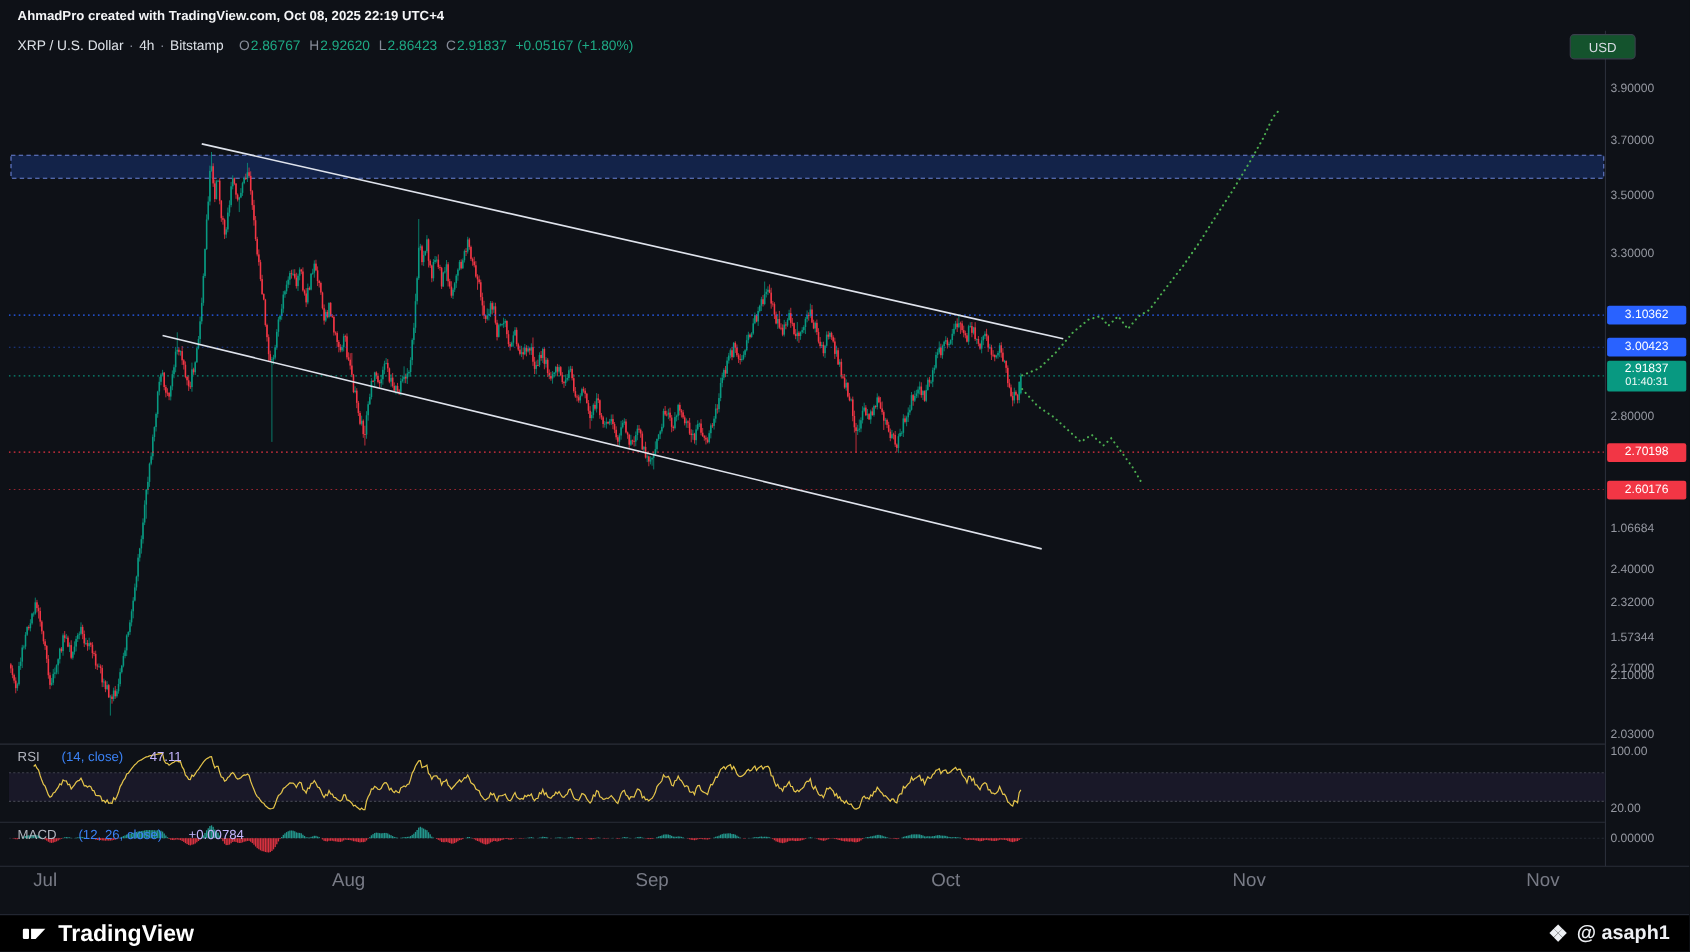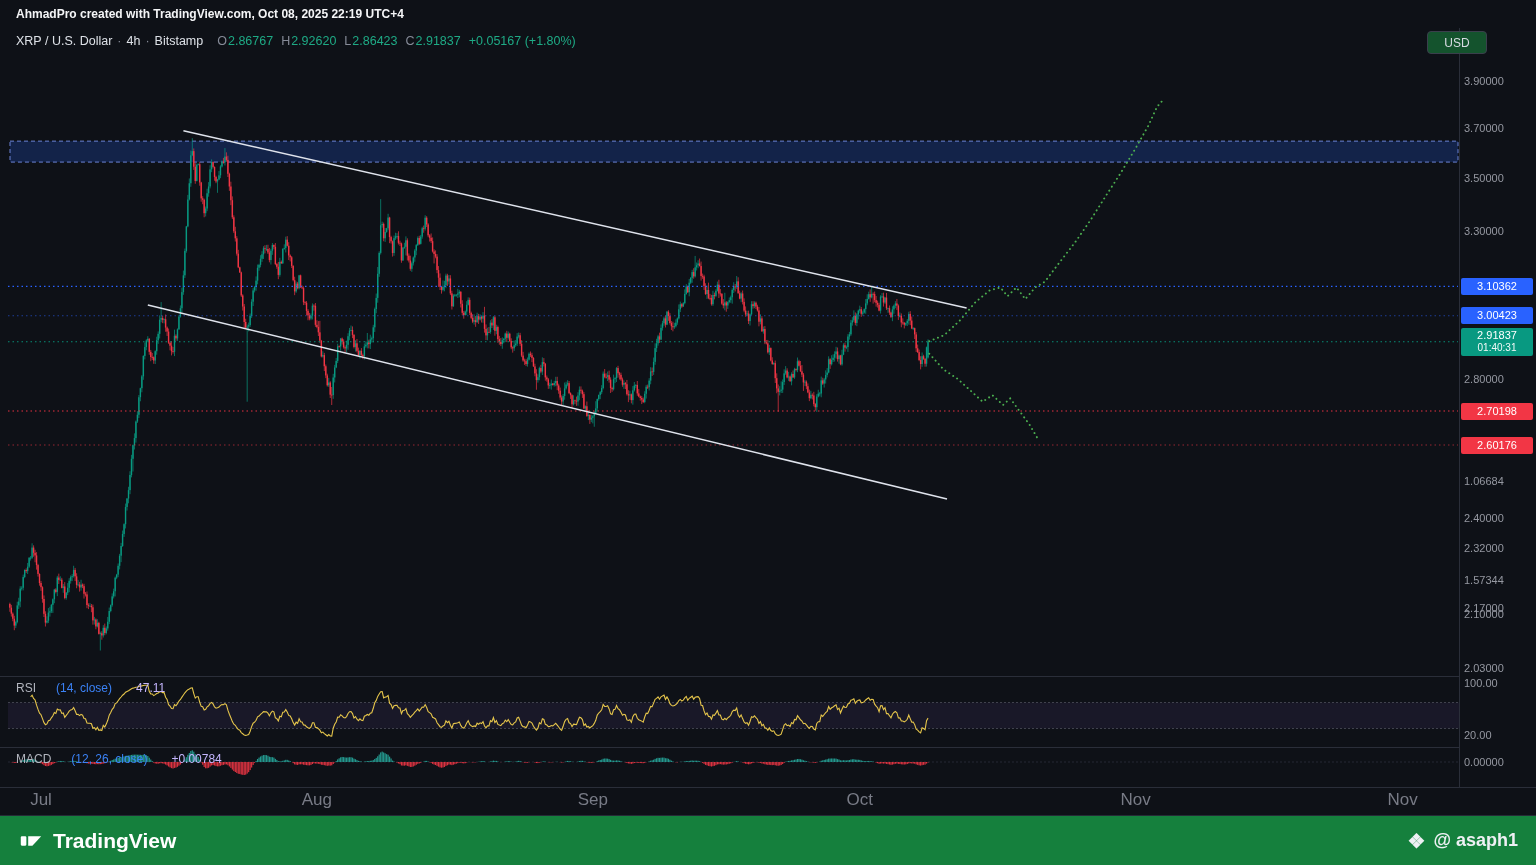--- a/index.html
+++ b/index.html
@@ -16,21 +16,21 @@
   .usd-btn{position:absolute;left:1427px;top:31px;width:58px;height:21px;border:1px solid #3a3f4c;border-radius:4px;
            background:#14532d;display:flex;align-items:center;justify-content:center;font-size:12px;color:#d8dbe3;z-index:5;cursor:pointer;}
   .tick{position:absolute;left:1464px;font-size:11px;line-height:14px;color:#9598a1;z-index:4;}
   .badge{position:absolute;left:1461px;width:72px;box-sizing:border-box;border-radius:2px;color:#fff;font-size:11px;
          display:flex;flex-direction:column;align-items:center;justify-content:center;line-height:12.5px;z-index:5;}
   .badge .sub{font-size:10px;opacity:.95;}
   .month{position:absolute;top:790px;width:36px;text-align:center;font-size:17px;color:#787b86;z-index:4;}
   .ind{position:absolute;left:16px;font-size:12px;z-index:5;display:flex;gap:20px;color:#b2b5be;white-space:nowrap;}
   .ind .params{color:#3b82f6;}
   .ind .val{color:#c4b5fd;margin-left:4px;}
-  .footer{position:absolute;left:0;bottom:0;width:100%;height:50px;background:#15803d;border-top:1px solid #262b37;
+  .footer{position:absolute;left:0;bottom:0;width:100%;height:34px;background:#000000;border-top:1px solid #262b37;
           display:flex;align-items:center;justify-content:space-between;padding:0 18px;box-sizing:border-box;z-index:6;}
   .brand{display:flex;align-items:center;gap:9px;font-size:21px;font-weight:700;color:#fff;cursor:pointer;}
   .wm{display:flex;align-items:center;gap:8px;font-size:18px;font-weight:600;color:#eef0f4;}
   .wm-icon{font-size:20px;line-height:20px;}
 </style>
 </head>
 <body>
 
 <div class="stage">
 

